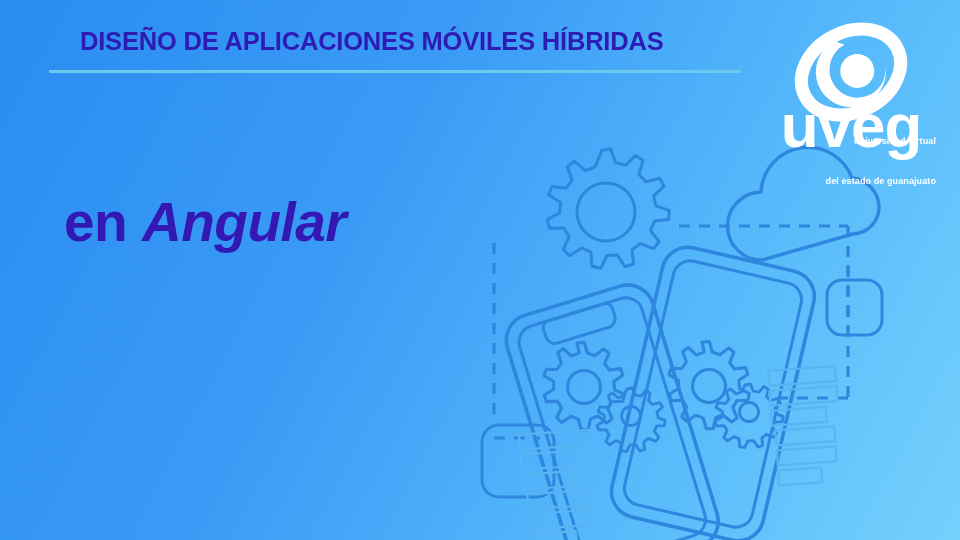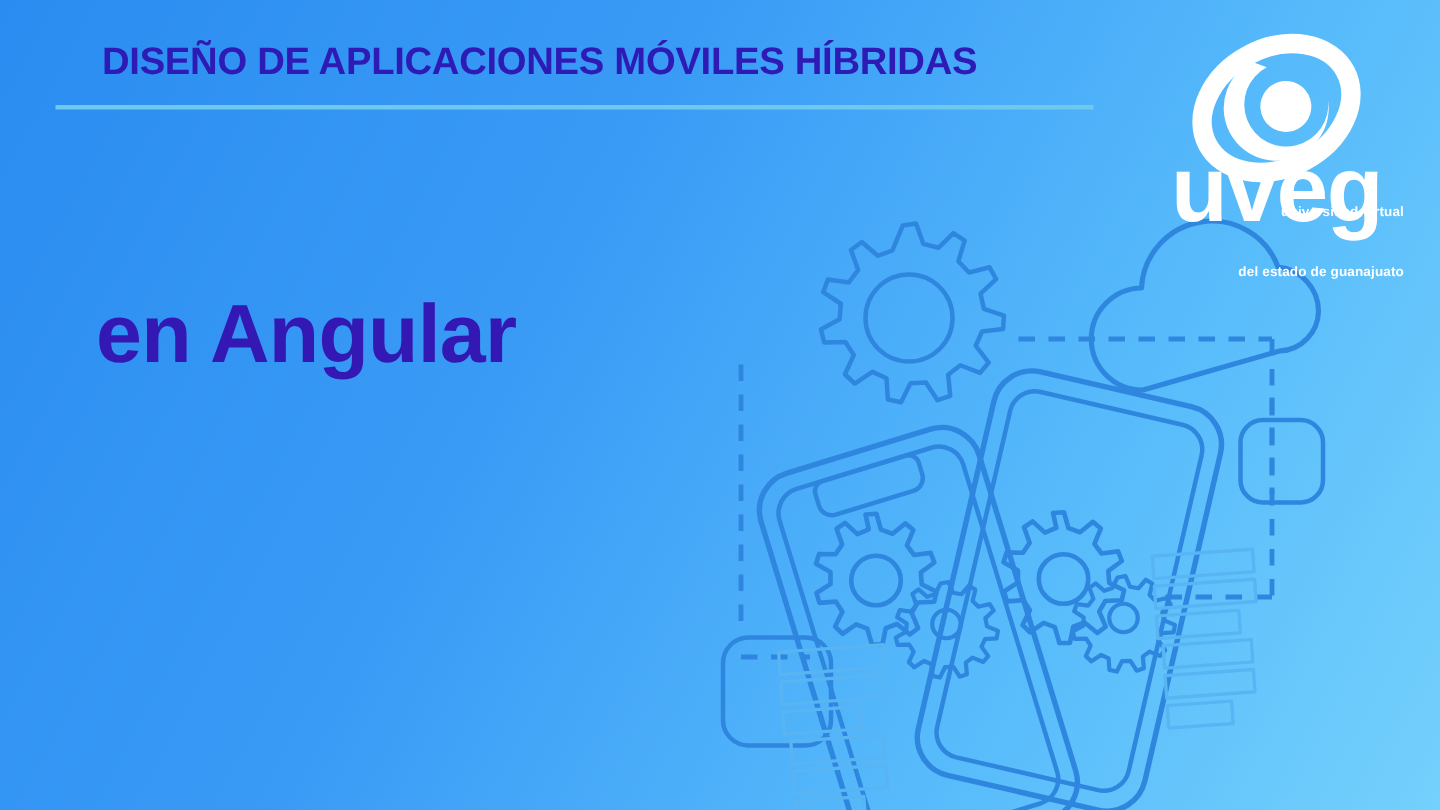--- a/index.html
+++ b/index.html
@@ -20,21 +20,21 @@
     position: absolute;
     left: 0;
     top: 0;
     width: 960px;
     height: 540px;
     pointer-events: none;
   }
   
   #header-block {
     position: absolute;
-    left: 4px;
+    left: 16px;
     top: 0;
     width: 908px;
     height: 90px;
   }
   #course-title {
     position: absolute;
     left: 64px;
     top: 27px;
     font-size: 25.5px;
     font-weight: 700;
@@ -59,20 +59,21 @@
   }
   .title-line {
     font-size: 55px;
     font-weight: 700;
     line-height: 68px;
     color: #3318b4;
     letter-spacing: -0.5px;
     white-space: nowrap;
   }
   .title-em {
+    font-style: italic;
     margin-top: 46px;
   }
   
   #logo {
     position: absolute;
     left: 756px;
     top: 14px;
     width: 190px;
     height: 160px;
   }

